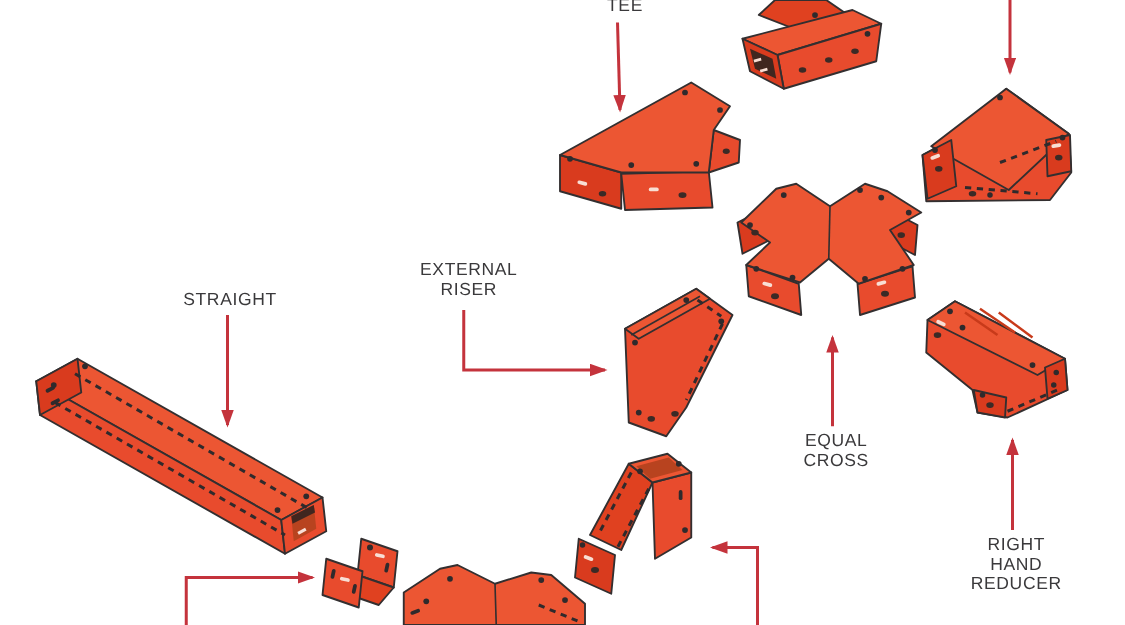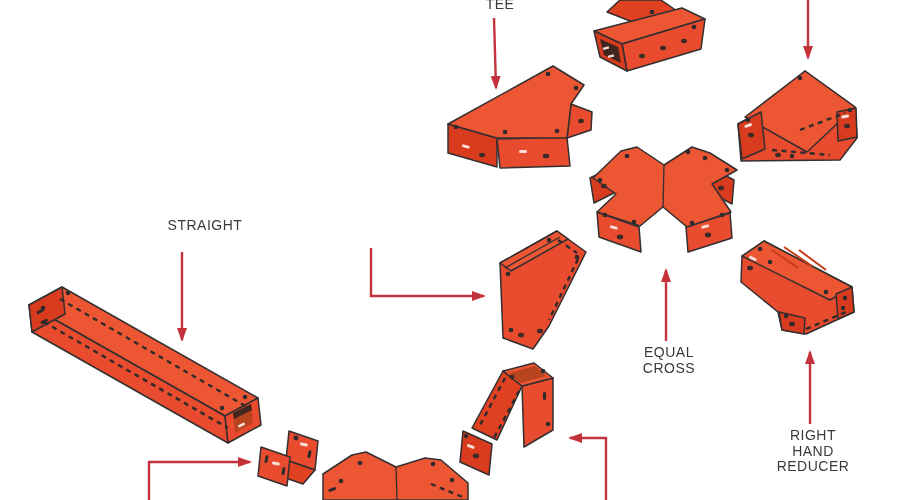--- a/index.html
+++ b/index.html
@@ -208,18 +208,20 @@
     <path class="arrow" d="M808,0 L808,58" marker-end="url(#ah)"></path>
     <path class="arrow" d="M182,252 L182,340" marker-end="url(#ah)"></path>
     <path class="arrow" d="M371,248 L371,296 L484,296" marker-end="url(#ah)"></path>
     <path class="arrow" d="M666,341 L666,270" marker-end="url(#ah)"></path>
     <path class="arrow" d="M810,424 L810,352" marker-end="url(#ah)"></path>
     <path class="arrow" d="M149,500 L149,462 L250,462" marker-end="url(#ah)"></path>
     <path class="arrow" d="M606,500 L606,438 L570,438" marker-end="url(#ah)"></path>
   </svg>
 
   <div class="label" style="left:500px;top:-3px;">TEE</div>
-  <div class="label" style="left:184px;top:218px;margin-left:21px;">STRAIGHT</div>
+  <div class="label" style="left:184px;top:232px;">STRAIGHT</div>
+  <div class="label" style="left:375px;top:208px;">EXTERNAL
+RISER</div>
   <div class="label" style="left:669px;top:345px;">EQUAL
 CROSS</div>
   <div class="label" style="left:813px;top:428px;text-align:center;">RIGHT HAND
 REDUCER</div>
 </div>
 
 </body></html>

